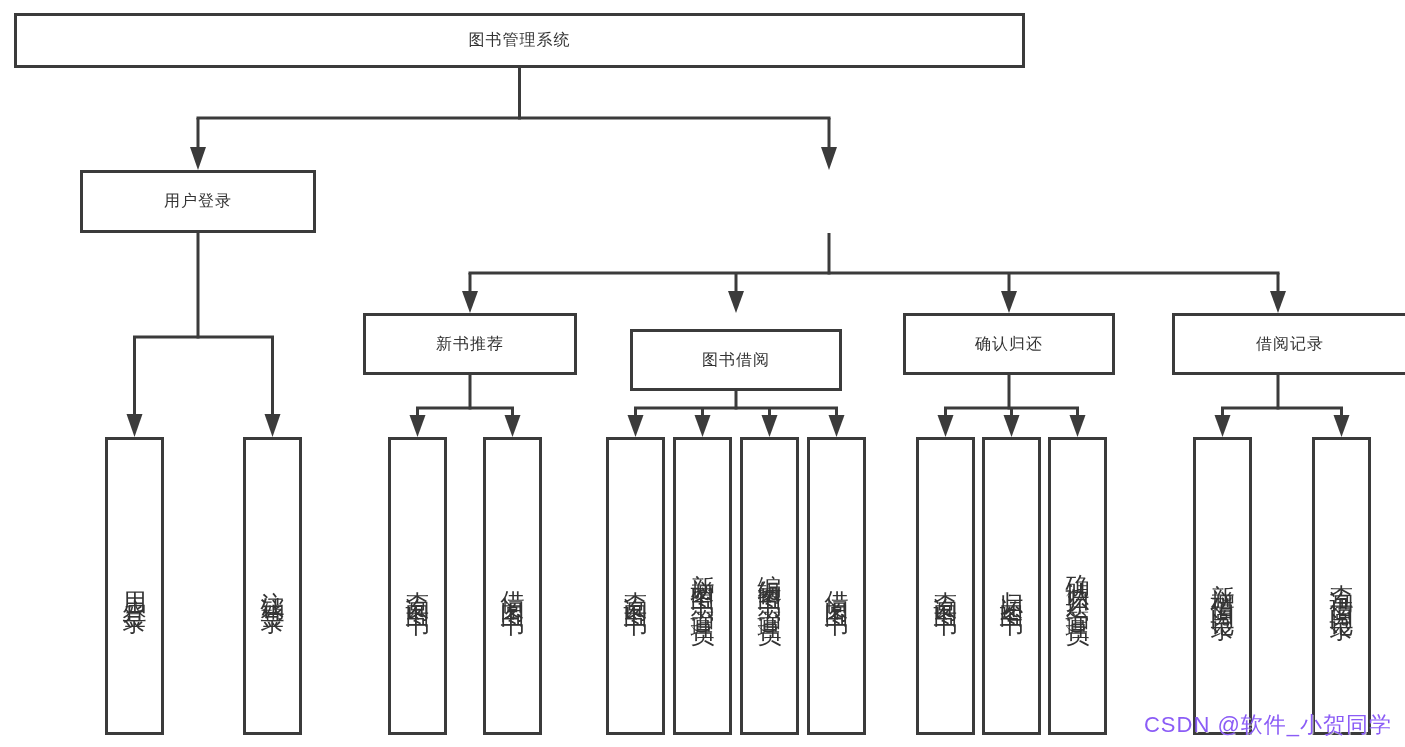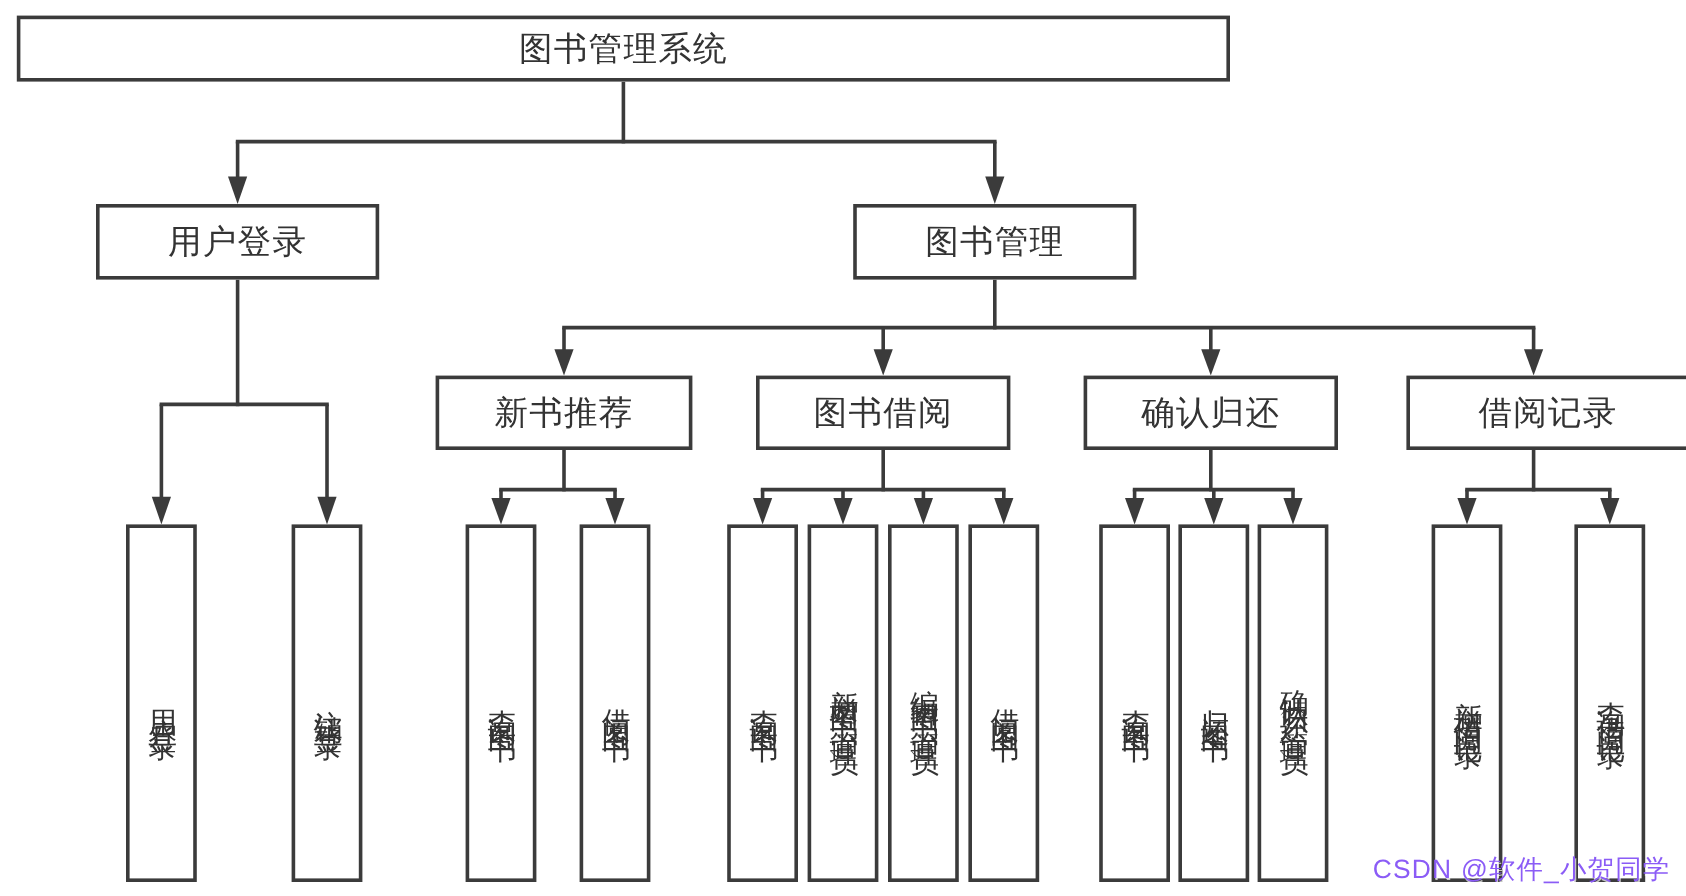--- a/index.html
+++ b/index.html
@@ -20,40 +20,40 @@
   .box {
     position: absolute;
     background: #ffffff;
     border: 3px solid #3b3b3b;
     display: flex;
     align-items: center;
     justify-content: center;
     color: #333333;
   }
   .hlabel {
-    font-size: 28px;
+    font-size: 16px;
     letter-spacing: 1px;
     white-space: nowrap;
   }
   .vtext {
     writing-mode: vertical-rl;
     text-orientation: mixed;
     font-size: 24px;
     line-height: 1;
     letter-spacing: 7px;
     white-space: nowrap;
   }
   
   .n-root   { left: 14px;  top: 13px;  width: 1011px; height: 55px; }
   
   .n-login  { left: 80px;  top: 170px; width: 236px; height: 63px; }
   .n-mgmt   { left: 711px; top: 170px; width: 236px; height: 63px; }
   
   .n-m0 { left: 363px;  top: 313px; width: 214px; height: 62px; }
-  .n-m1 { left: 630px;  top: 313px; width: 212px; height: 62px; }
+  .n-m1 { left: 630px;  top: 329px; width: 212px; height: 62px; }
   .n-m2 { left: 903px;  top: 313px; width: 212px; height: 62px; }
   .n-m3 { left: 1172px; top: 313px; width: 236px; height: 62px; }
   
   .leaf { top: 437px; width: 59px; height: 298px; }
   .n-l0  { left: 105px;  }
   .n-l1  { left: 243px;  }
   .n-l2  { left: 388px;  }
   .n-l3  { left: 483px;  }
   .n-l4  { left: 606px;  }
   .n-l5  { left: 673px;  }
@@ -144,23 +144,20 @@
     </g>
   </svg>
 
   <div class="box n-root">
     <span class="hlabel">图书管理系统</span>
   </div>
 
   <div class="box n-login">
     <span class="hlabel">用户登录</span>
   </div>
-  <div class="box n-mgmt">
-    <span class="hlabel">图书管理</span>
-  </div>
 
   <div class="box n-m0">
     <span class="hlabel">新书推荐</span>
   </div>
   <div class="box n-m1">
     <span class="hlabel">图书借阅</span>
   </div>
   <div class="box n-m2">
     <span class="hlabel">确认归还</span>
   </div>

